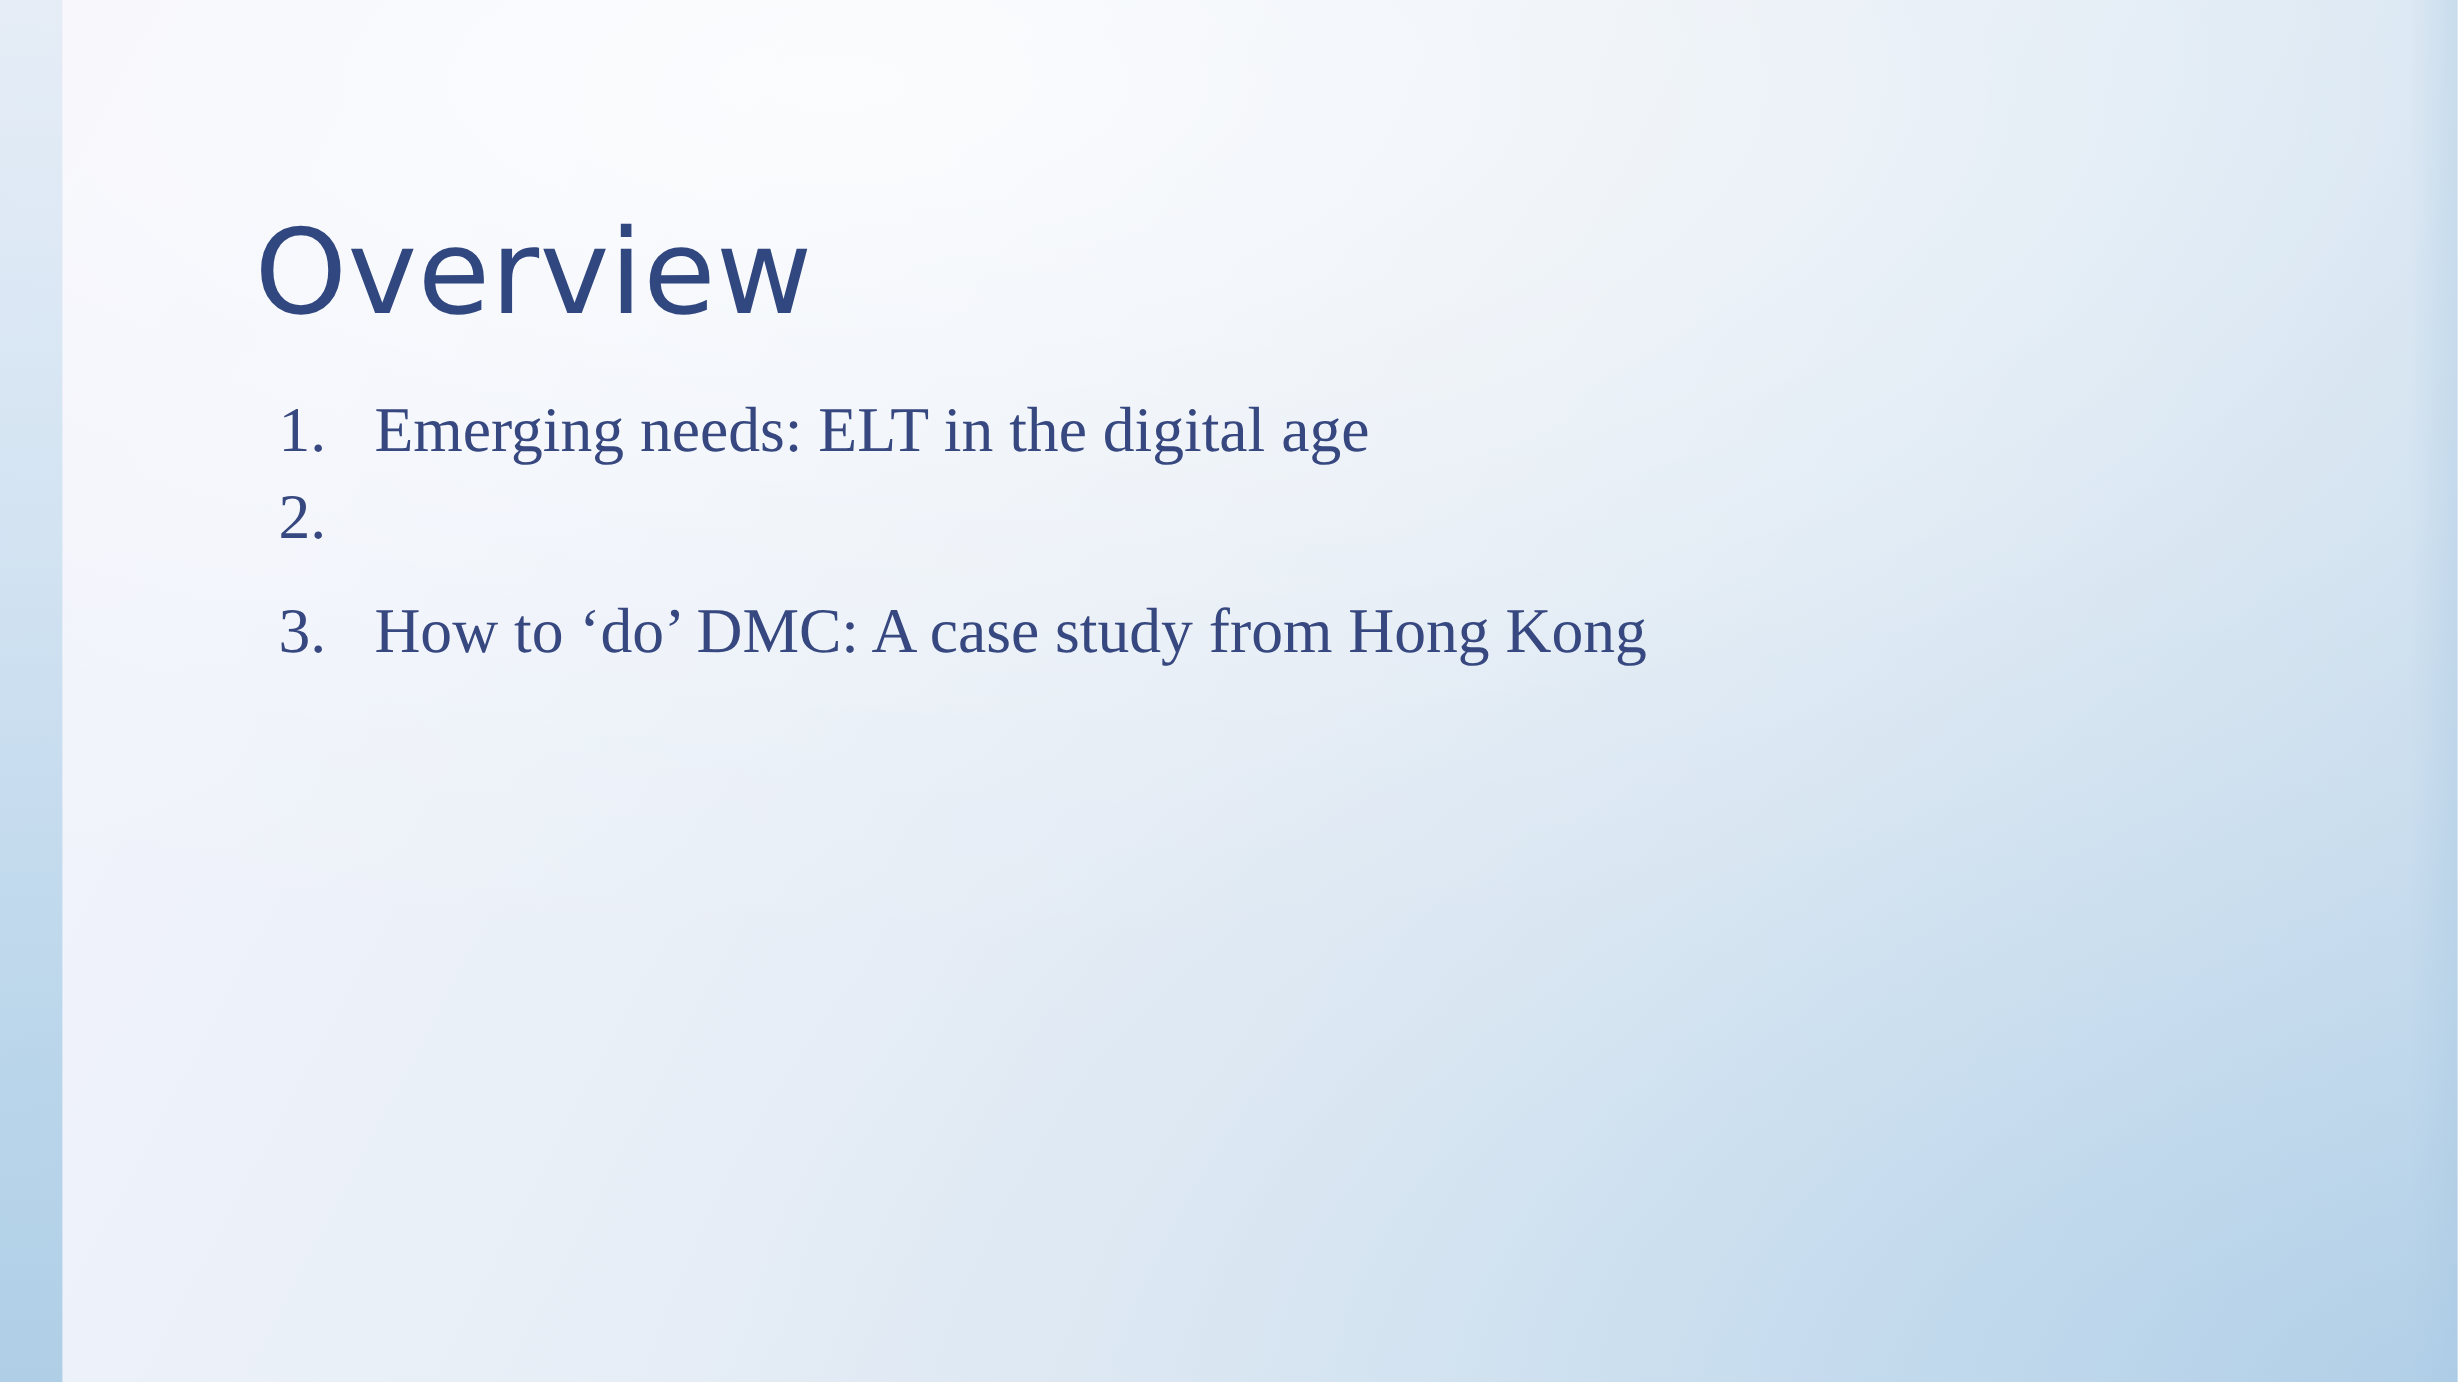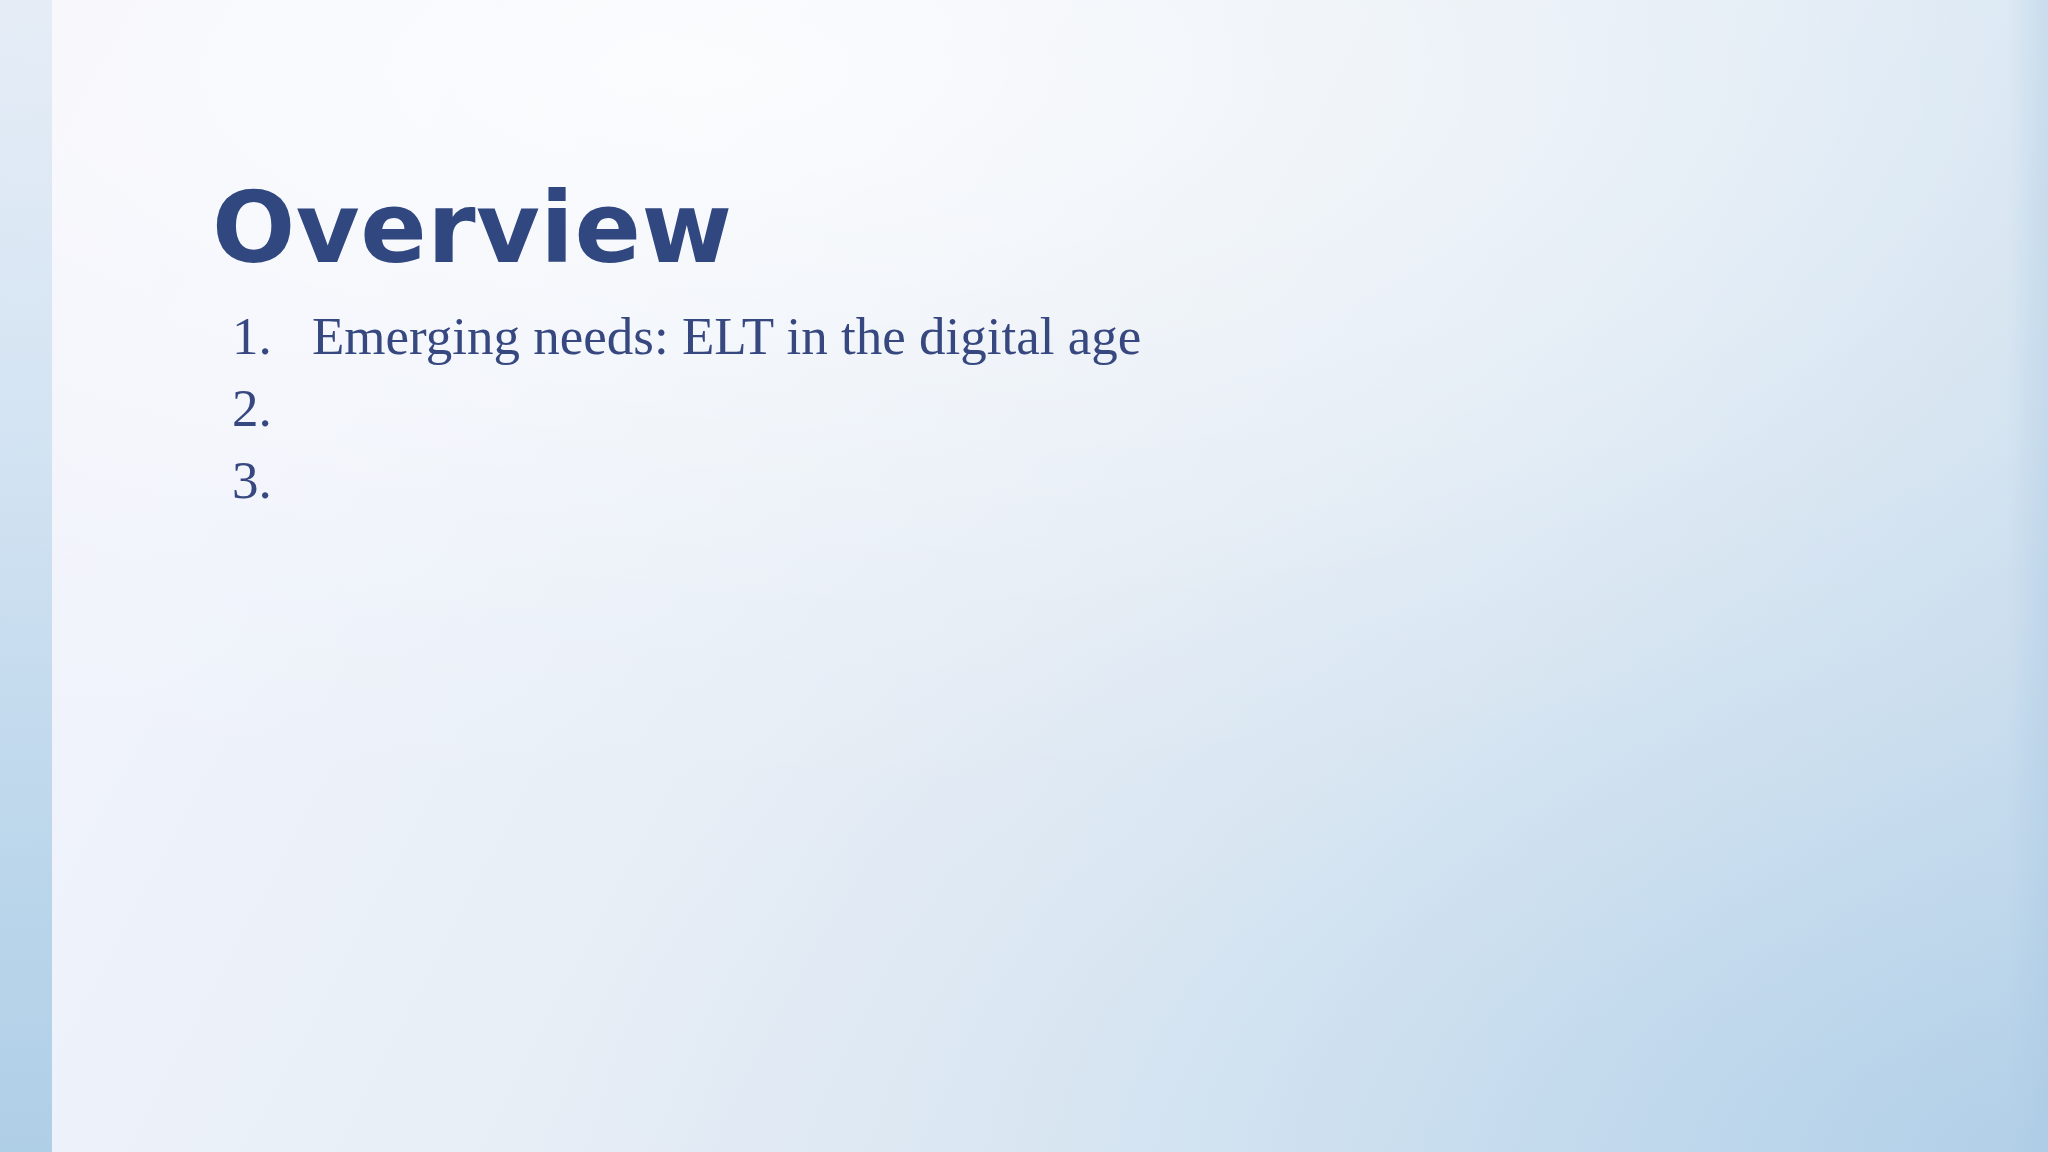--- a/index.html
+++ b/index.html
@@ -93,21 +93,21 @@
     position: absolute;
     inset: 0;
   }
 
   .slide-title {
     position: absolute;
     left: 212px;
     top: 106px;
     font-family: "DejaVu Sans", sans-serif;
     font-size: 98px;
-    font-weight: 700;
+    font-weight: 400;
     letter-spacing: 0.5px;
     line-height: 1.15;
     color: #31477f;
     white-space: nowrap;
   }
 
   .body-list {
     position: absolute;
     left: 232px;
     top: 300px;
@@ -125,20 +125,21 @@
     color: #36487f;
     white-space: nowrap;
   }
   .item-num {
     flex: 0 0 auto;
     width: 80px;
     text-align: left;
   }
   .item-text {
     flex: 0 1 auto;
+    margin-top: 23px;
   }
 </style>
 </head>
 <body>
 
 <div class="slide">
 
   <div class="bg-base"></div>
   <div class="bg-glow"></div>
   <div class="bg-corner"></div>
@@ -152,17 +153,18 @@
     <ol class="body-list">
       <li>
         <span class="item-num">1.</span>
         <span class="item-text">Emerging needs: ELT in the digital age</span>
       </li>
       <li>
         <span class="item-num">2.</span>
       </li>
       <li>
         <span class="item-num">3.</span>
+        <span class="item-text">How to ‘do’ DMC: A case study from Hong Kong</span>
       </li>
     </ol>
 
   </div>
 </div>
 
 </body></html>

